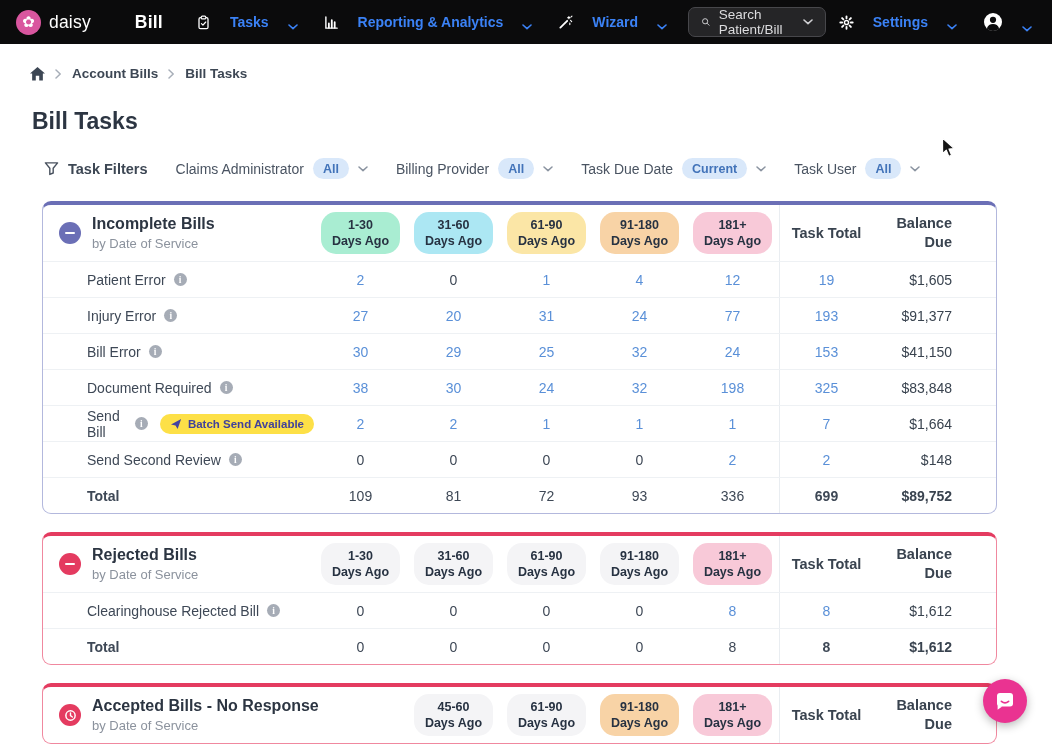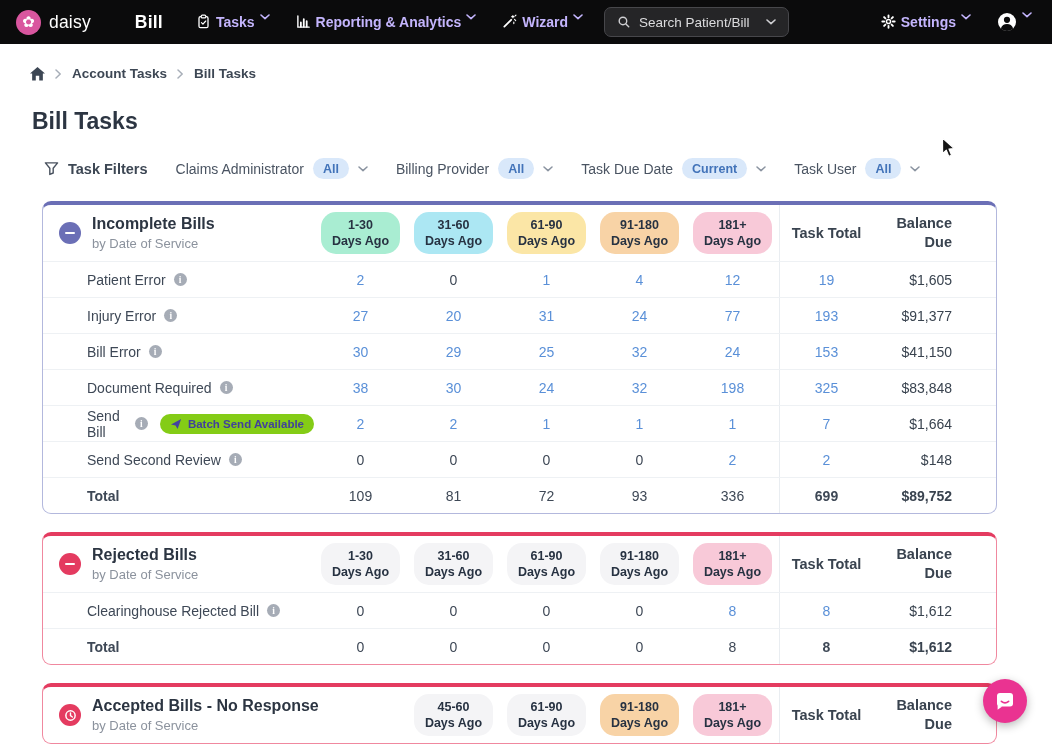--- a/index.html
+++ b/index.html
@@ -6,21 +6,21 @@
   body { font-family:"Liberation Sans", sans-serif; background:#fff; }
   .page { position:relative; width:1052px; height:744px; overflow:hidden; background:#fff; }
 
   
   .topnav { display:flex; align-items:center; height:44px; background:#0b0b0c; padding:0 16px; }
   .brand { display:flex; align-items:center; gap:8px; margin-right:20px; cursor:pointer; }
   .logo-circle { width:25px; height:25px; border-radius:50%; background:#d9569f; color:#fff;
     display:flex; align-items:center; justify-content:center; font-size:15px; }
   .brand-text { color:#fff; font-size:17.5px; letter-spacing:.2px; }
   .brand-text b { font-weight:700;padding-left:44px; }
-  .nav-item { display:flex; align-items:flex-start; gap:5px; color:#c4b5fd; font-size:14px; font-weight:600;
+  .nav-item { display:flex; align-items:flex-end; gap:19px; color:#3b82f6; font-size:14px; font-weight:600;
     margin:0 13px; cursor:pointer; white-space:nowrap; }
   .chev { display:inline-flex; }
   .search-box { display:flex; align-items:center; gap:8px; background:#252527; border:1px solid #47474b;
     border-radius:7px; height:30px; padding:0 12px; margin-left:8px; width:185px; color:#dcdcde;
     font-size:13.5px; font-weight:500; cursor:pointer; }
   .search-box .chev { margin-left:auto; color:#cfcfd2; }
   .nav-spacer { flex:1; }
 
   
   .breadcrumb { display:flex; align-items:center; gap:10px; margin:22px 0 0 30px;
@@ -55,21 +55,21 @@
   .tt-cell { align-self:stretch; display:flex; align-items:center; justify-content:center;
     border-left:1px solid #e9edf1; font-size:14px; color:#3e4856; }
   .head-tt { font-size:14.5px; font-weight:700; color:#39434f; }
   .bal { text-align:right; padding-right:44px; font-size:14px; color:#39434f; }
   .head-bal span { display:inline-block; width:58px; text-align:right; font-size:14.5px;
     font-weight:700; color:#39434f; line-height:1.3; }
   .row-label { display:flex; align-items:center; gap:8px; padding-left:44px; font-size:14px; color:#3e4856; }
   .info { width:13px; height:13px; border-radius:50%; background:#a6acb6; color:#fff; font-size:9.5px;
     font-weight:700; display:inline-flex; align-items:center; justify-content:center;
     font-family:"Liberation Serif", serif; cursor:pointer; flex:0 0 13px; }
-  .batch-badge { display:inline-flex; align-items:center; gap:6px; background:#84cc16; color:#41419b;
+  .batch-badge { display:inline-flex; align-items:center; gap:6px; background:#fde047; color:#41419b;
     font-size:11.5px; font-weight:700; padding:4px 10px; border-radius:12px; margin-left:4px;
     white-space:nowrap; }
   .val { text-align:center; font-size:14px; color:#3e4856; }
   .link { color:#5a90d8; text-decoration:none; cursor:pointer; }
   .total .row-label span { font-weight:700; }
   .total .tt-cell { font-weight:700; }
   .total .bal { font-weight:700; }
 
   
   .chat { position:absolute; left:983px; top:679px; width:44px; height:44px; border-radius:50%;
@@ -176,21 +176,21 @@
     <span style="display:inline-flex;">
         <svg width="15" height="14" viewBox="0 0 14 13">
           <path d="M7 0L14 6h-2v6.6H8.6V8.2H5.4v4.4H2V6H0z" fill="#3d4754"></path>
         </svg>
       </span>
     <span class="bc-sep">
         <svg width="7" height="10" viewBox="0 0 7 10">
           <path d="M1 1l4.2 4L1 9" fill="none" stroke="#a7aeb8" stroke-width="1.5" stroke-linecap="round" stroke-linejoin="round"></path>
         </svg>
       </span>
-    <span>Account Tasks</span>
+    <span>Account Bills</span>
     <span class="bc-sep">
         <svg width="7" height="10" viewBox="0 0 7 10">
           <path d="M1 1l4.2 4L1 9" fill="none" stroke="#a7aeb8" stroke-width="1.5" stroke-linecap="round" stroke-linejoin="round"></path>
         </svg>
       </span>
     <span>Bill Tasks</span>
   </div>
 
   <h1 class="page-title">Bill Tasks</h1>
 

